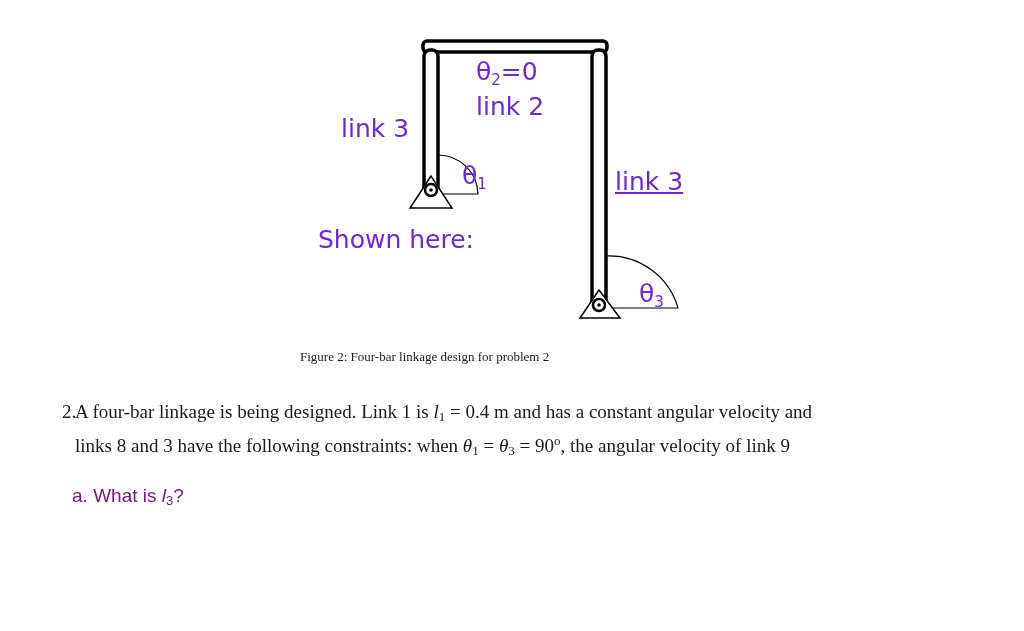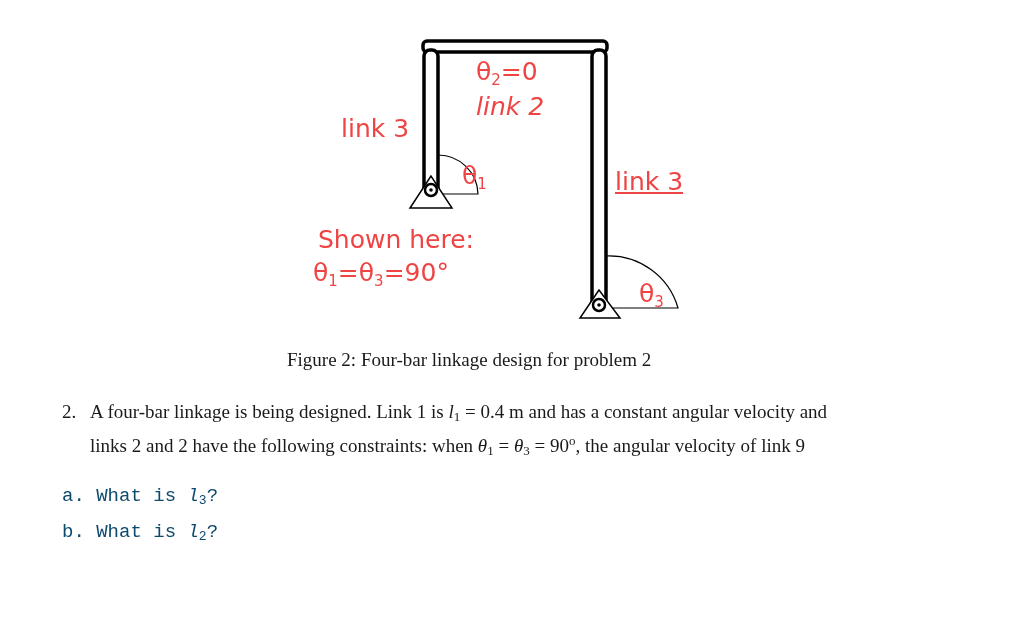--- a/index.html
+++ b/index.html
@@ -1,31 +1,31 @@
 <!DOCTYPE html>
 <html><head>
   <meta charset="utf-8">
   <style>
     html, body { margin: 0; padding: 0; background: #ffffff; }
     body { width: 1024px; height: 631px; position: relative; overflow: hidden; color: #1a1a1a; }
     .figure { position: absolute; left: 0; top: 0; width: 1024px; height: 340px; }
-    .lbl { position: absolute; font-family: "DejaVu Sans", sans-serif; font-size: 25px; color: #ef4444; line-height: 1; white-space: nowrap; }
+    .lbl { position: absolute; font-family: "DejaVu Sans", sans-serif; font-size: 25px; color: #6d28d9; line-height: 1; white-space: nowrap; }
     .lbl sub { font-size: 15px; vertical-align: -5px; }
-    .caption { position: absolute; left: 287px; top: 349px; font-family: "Liberation Serif", "DejaVu Serif", serif; font-size: 19px; color: #1a1a1a; white-space: nowrap; }
+    .caption { position: absolute; left: 300px; top: 349px; font-family: "Liberation Serif", "DejaVu Serif", serif; font-size: 13px; color: #1a1a1a; white-space: nowrap; }
     .problem { position: absolute; left: 62px; top: 400px; width: 920px; font-family: "Liberation Serif", "DejaVu Serif", serif; font-size: 19px; line-height: 24px; color: #1a1a1a; }
     .prob-num { position: absolute; left: 0; top: 0; }
-    .prob-body { margin-left: 28px; }
+    .prob-body { margin-left: 13px; }
     .math { font-style: italic; }
     .sub { font-size: 13px; vertical-align: -3px; font-style: normal; }
     .sup { font-size: 13px; vertical-align: 7px; font-style: normal; }
     .dot { position: relative; display: inline-block; }
     .dot::before { content: "\02D9"; position: absolute; left: 2px; top: -13px; font-style: normal; }
     .ddot::before { content: "\00A8"; position: absolute; left: 0px; top: -13px; font-style: normal; }
     .ddot { position: relative; display: inline-block; }
-    .parts { position: absolute; left: 62px; top: 485px; font-family: Liberation Mono, monospace; font-size: 19px; color: #0c4a6e; }
+    .parts { position: absolute; left: 72px; top: 485px; font-family: Liberation Sans, sans-serif; font-size: 19px; color: #701a75; }
     .part { height: 36px; }
   </style>
 </head>
 <body>
 
 <div class="figure">
   <svg width="1024" height="340" viewBox="0 0 1024 340">
 
     <rect x="423" y="41" width="184" height="11" rx="4" ry="4" fill="#fff" stroke="#000" stroke-width="3.5"></rect>
 
@@ -44,35 +44,33 @@
     </g>
 
     <g>
       <polygon points="599,290 580,318 620,318" fill="#fff" stroke="#000" stroke-width="1.5"></polygon>
       <circle cx="599" cy="305" r="6" fill="#fff" stroke="#000" stroke-width="2.5"></circle>
       <circle cx="599" cy="305" r="1.8" fill="#000"></circle>
     </g>
   </svg>
 
   <div class="lbl" style="left:476px; top:59px;"><span>θ</span><sub>2</sub><span>=0</span></div>
-  <div class="lbl" style="left:476px; top:94px;font-style:italic;">link 2</div>
+  <div class="lbl" style="left:476px; top:94px;">link 2</div>
   <div class="lbl" style="left:341px; top:116px;">link 3</div>
   <div class="lbl" style="left:442px; top:163px;margin-left:20px;"><span>θ</span><sub>1</sub></div>
   <div class="lbl" style="left:615px; top:169px;text-decoration:underline;">link 3</div>
   <div class="lbl" style="left:318px; top:227px;">Shown here:</div>
-  <div class="lbl" style="left:313px; top:260px;"><span>θ</span><sub>1</sub><span>=θ</span><sub>3</sub><span>=90°</span></div>
   <div class="lbl" style="left:639px; top:281px;"><span>θ</span><sub>3</sub></div>
 </div>
 
 <div class="caption">Figure 2: Four-bar linkage design for problem 2</div>
 
 <div class="problem">
   <span class="prob-num">2.</span>
   <div class="prob-body">
     <div><span>A four-bar linkage is being designed. Link 1 is </span><span class="math">l</span><span class="sub">1</span><span> = 0.4 m and has a constant angular velocity and</span></div>
-    <div><span>links 2 and 2 have the following constraints: when </span><span class="math">θ</span><span class="sub">1</span><span> = </span><span class="math">θ</span><span class="sub">3</span><span> = 90</span><span class="sup math">o</span><span>, the angular velocity of link 9</span></div>
+    <div><span>links 8 and 3 have the following constraints: when </span><span class="math">θ</span><span class="sub">1</span><span> = </span><span class="math">θ</span><span class="sub">3</span><span> = 90</span><span class="sup math">o</span><span>, the angular velocity of link 9</span></div>
   </div>
 </div>
 
 <div class="parts">
   <div class="part"><span>a.</span> <span>What is </span><span class="math">l</span><span class="sub">3</span><span>?</span></div>
-  <div class="part"><span>b.</span> <span>What is </span><span class="math">l</span><span class="sub">2</span><span>?</span></div>
 </div>
 
 </body></html>

